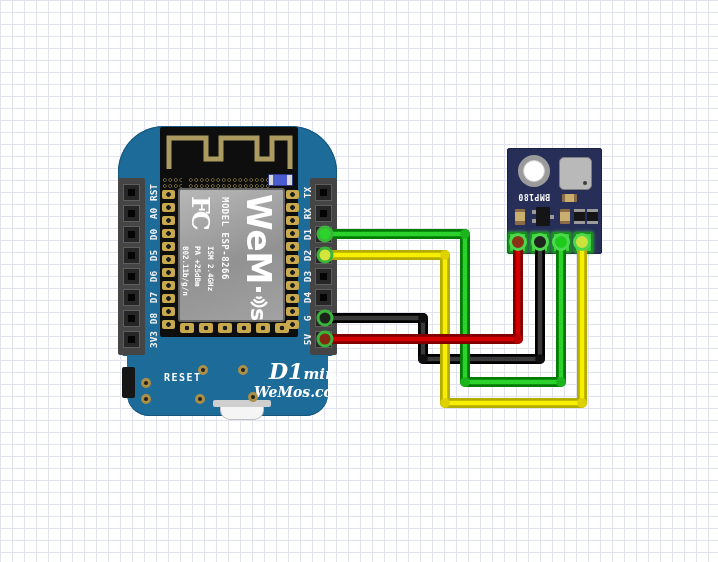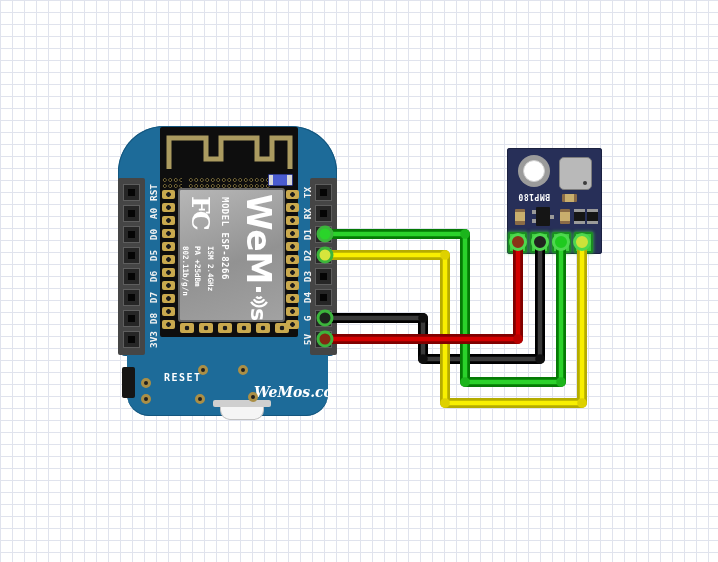--- a/index.html
+++ b/index.html
@@ -144,20 +144,23 @@
         <div class="pin-sq" style="top: 69px;"></div>
         <div class="pin-sq" style="top: 90px;"></div>
         <div class="pin-sq" style="top: 111px;"></div>
         <div class="pin-sq" style="top: 132px;"></div>
         <div class="pin-sq" style="top: 153px;"></div>
       </div>
 
     <div id="reset-btn" class="abs"></div>
     <div id="reset-label" class="abs">RESET</div>
 
+    <div id="silk-title" class="abs">
+      <span class="d1">D1</span><span class="mini">mini</span>
+    </div>
     <div id="silk-sub" class="abs">WeMos.cc</div>
 
     <div id="usb-lip" class="abs"></div>
     <div id="usb-body" class="abs"></div>
   <div class="pin-label" style="left: 27px; top: 57px;">
         <span>RST</span>
       </div>
       <div class="pin-label" style="left: 27px; top: 78px;">
         <span>A0</span>
       </div>

